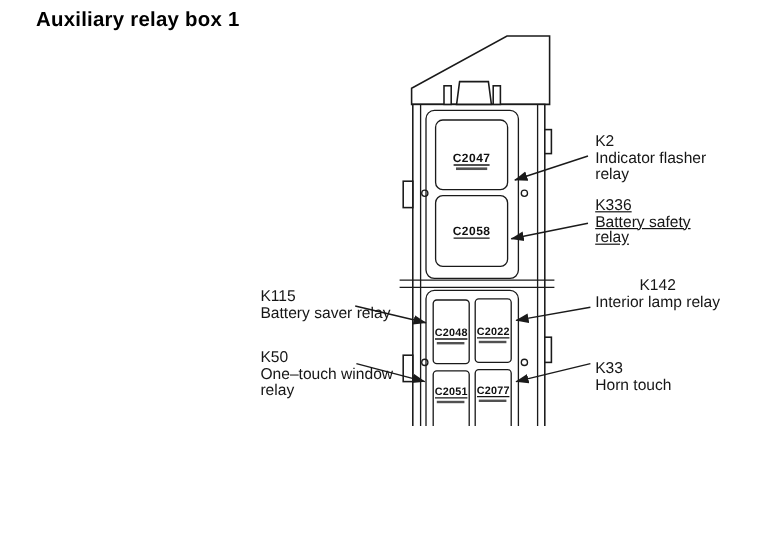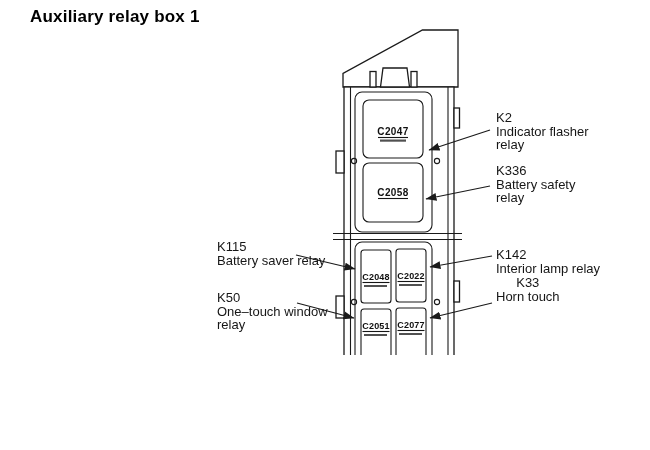--- a/index.html
+++ b/index.html
@@ -121,32 +121,32 @@
       <line x1="297" y1="303" x2="354" y2="318" marker-end="url(#arrowhead)"></line>
     </g>
   </svg>
 
   <div class="callout" style="left:496px; top:111px;">
     <span class="line">K2</span>
     <span class="line">Indicator flasher</span>
     <span class="line">relay</span>
   </div>
 
-  <div class="callout" style="left:496px; top:164px;">
+  <div class="callout" style="left:496px; top:164px;text-decoration:underline;">
     <span class="line">K336</span>
     <span class="line">Battery safety</span>
     <span class="line">relay</span>
   </div>
 
-  <div class="callout" style="left:496px; top:248px;">
+  <div class="callout" style="left:496px; top:231px;text-align:center;">
     <span class="line">K142</span>
     <span class="line">Interior lamp relay</span>
   </div>
 
-  <div class="callout" style="left:496px; top:276px;text-align:center;">
+  <div class="callout" style="left:496px; top:300px;">
     <span class="line">K33</span>
     <span class="line">Horn touch</span>
   </div>
 
   <div class="callout" style="left:217px; top:240px;">
     <span class="line">K115</span>
     <span class="line">Battery saver relay</span>
   </div>
 
   <div class="callout" style="left:217px; top:291px;">

